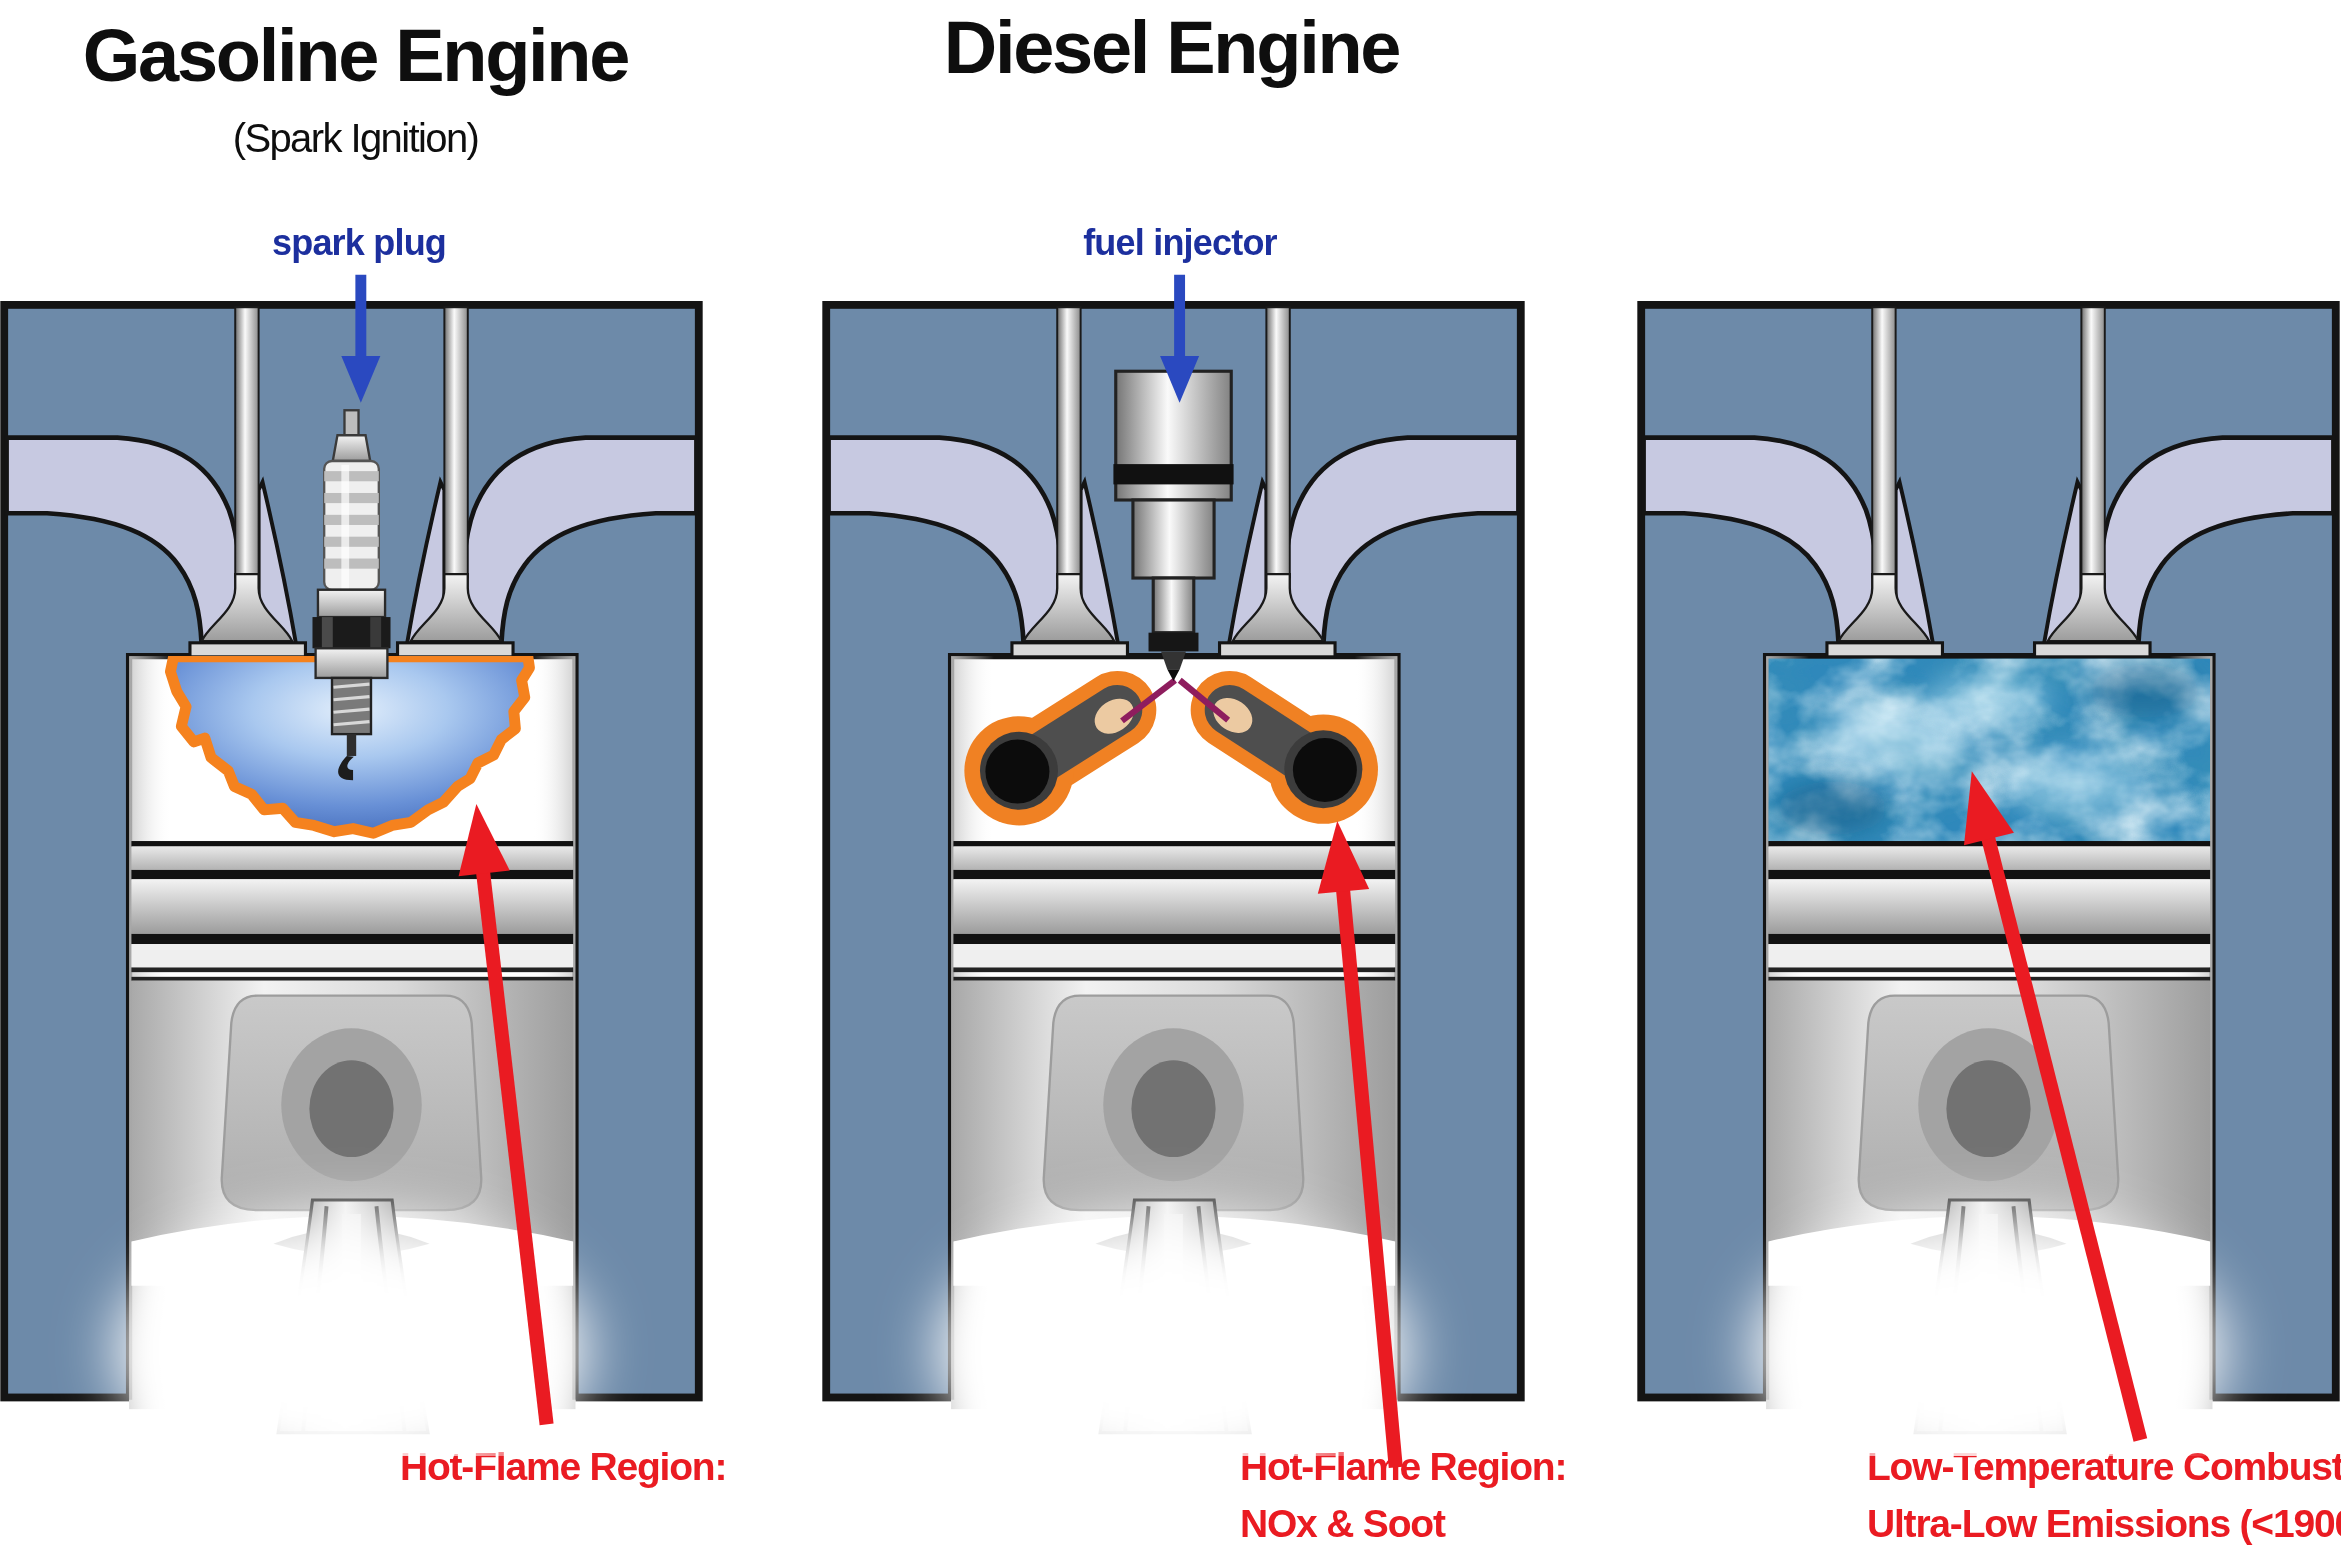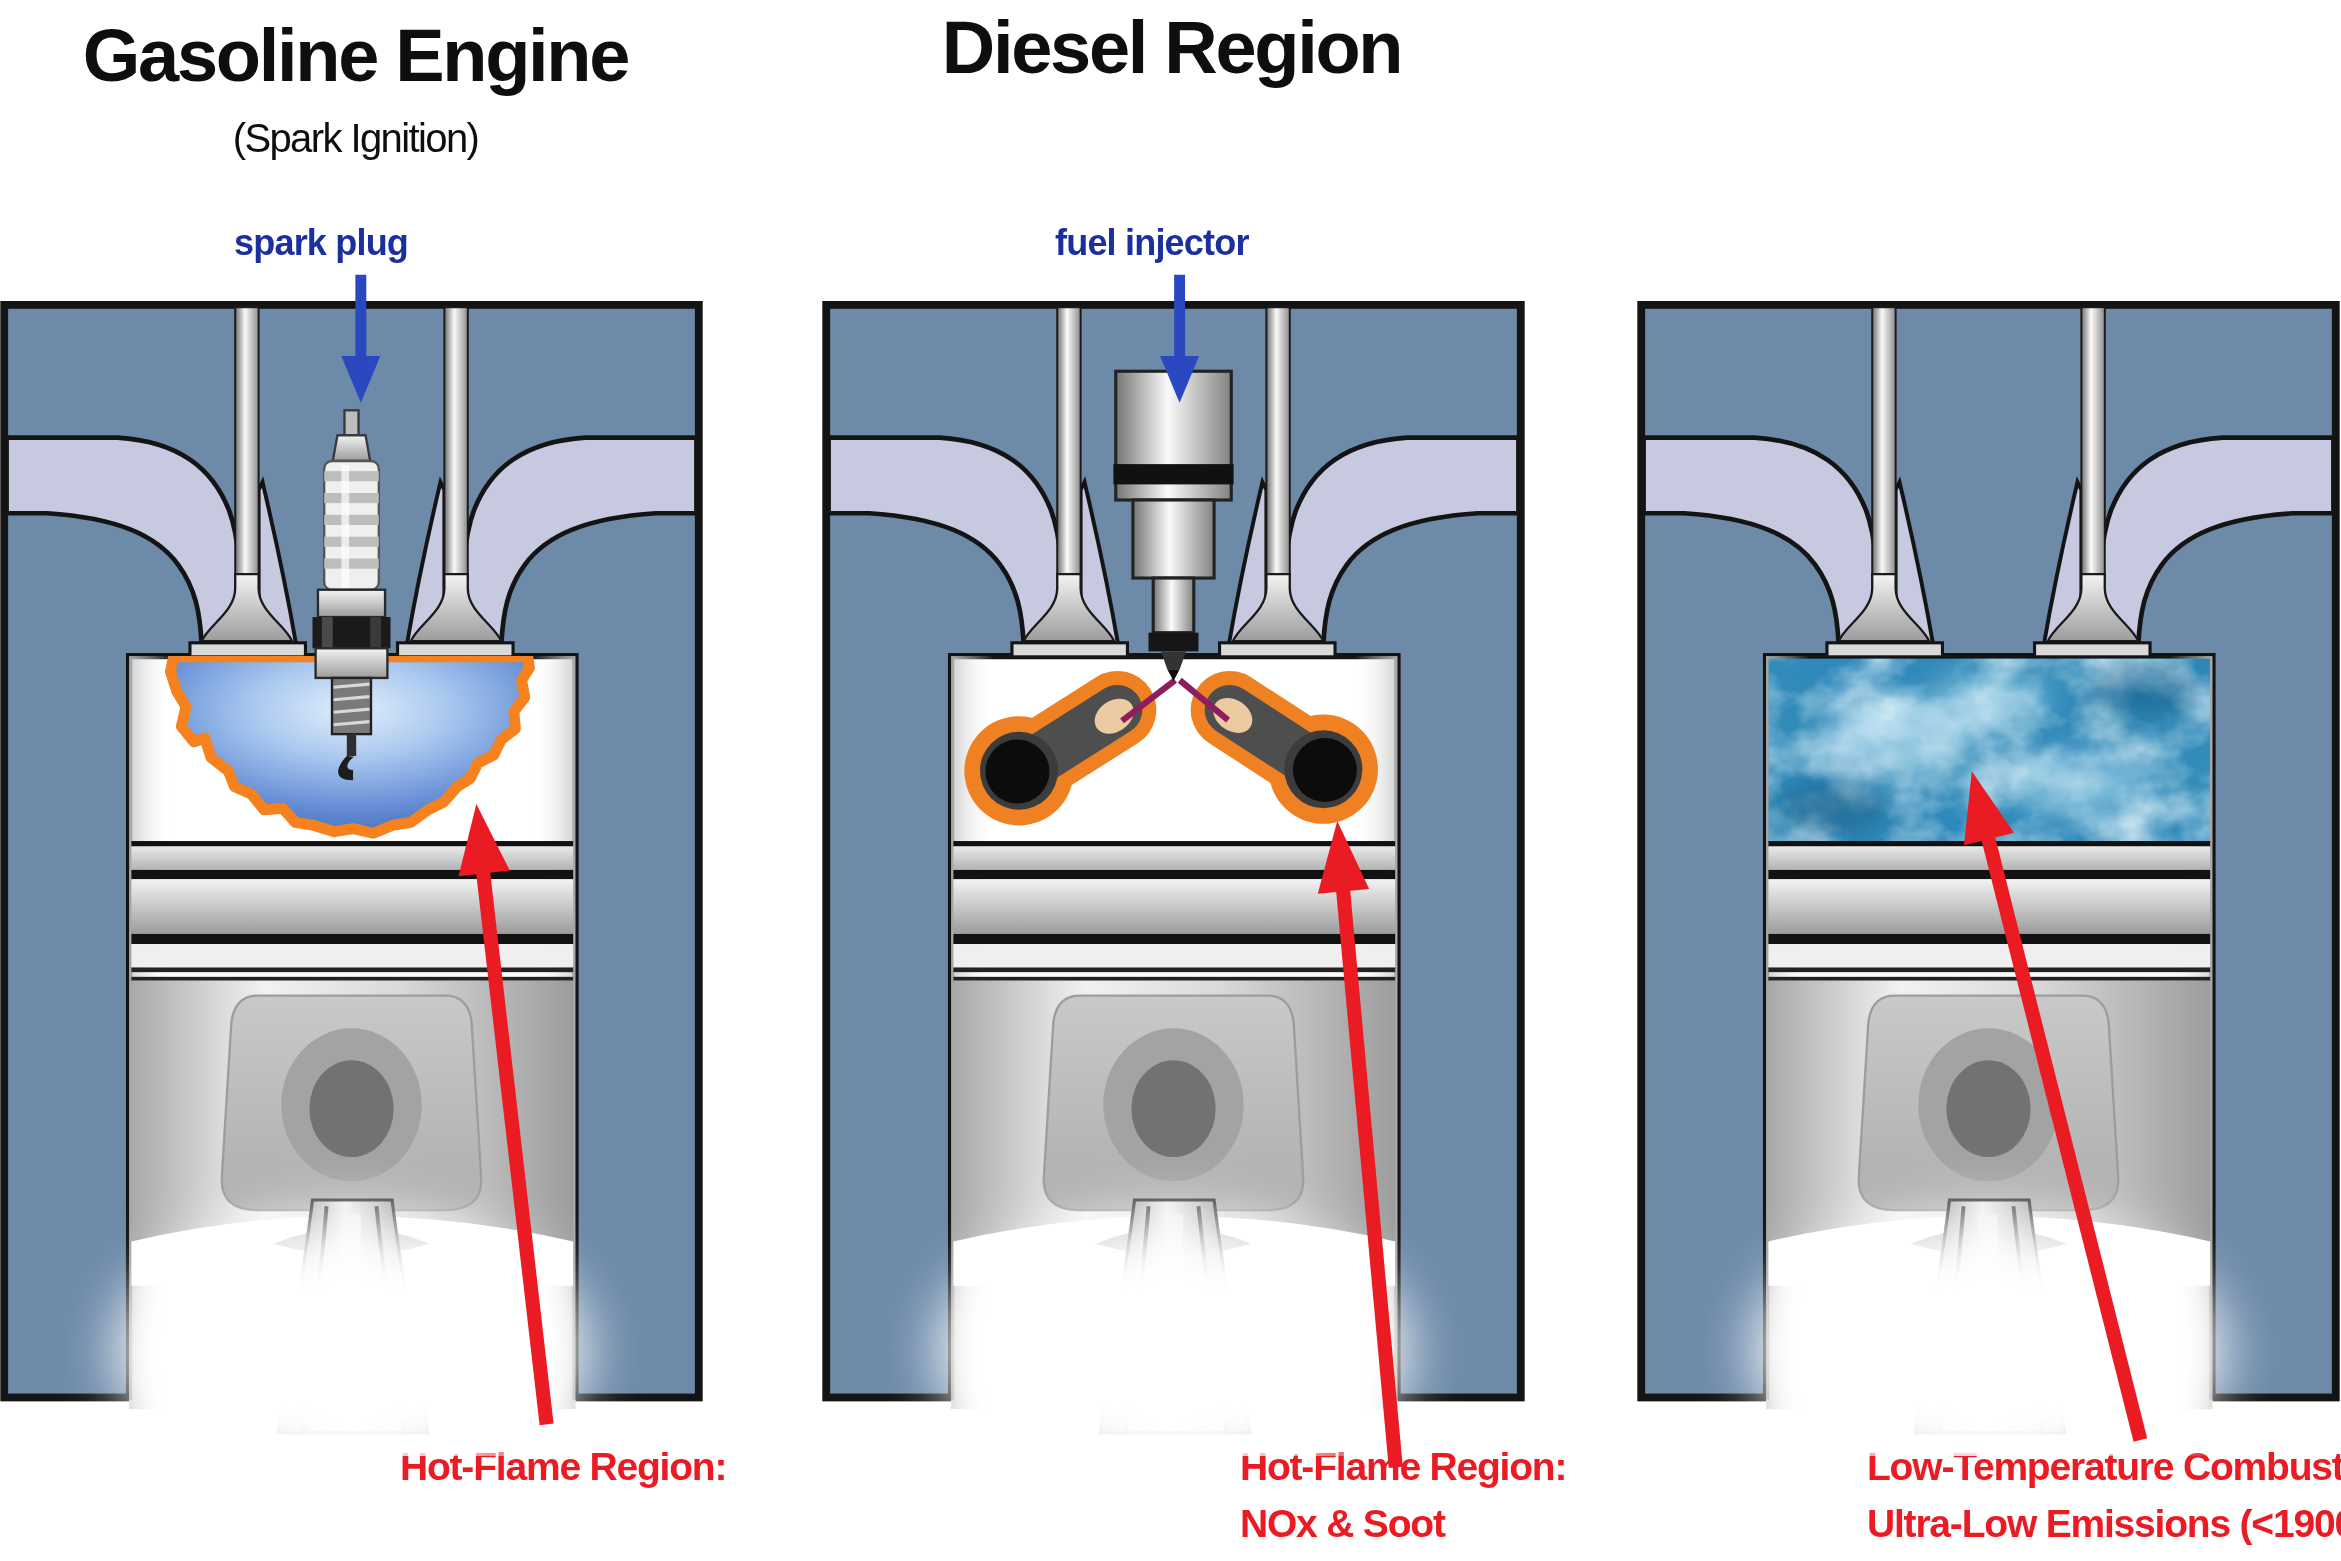--- a/index.html
+++ b/index.html
@@ -1,38 +1,38 @@
 <!DOCTYPE html>
 <html style="font-size:12.5px"><head>
 <meta charset="utf-8">
 <style>
   html,body{margin:0;padding:0;background:#ffffff;}
   #stage{position:relative;width:2342px;height:1561px;background:#ffffff;overflow:hidden;
          font-family:"Liberation Sans", sans-serif;}
   .title-block{position:absolute;top:0;text-align:center;color:#0e0e0e;}
   .title-block .eng-title{font-size:74px;font-weight:bold;letter-spacing:-2.3px;line-height:95px;white-space:nowrap;}
   .title-block .eng-subtitle{font-size:40px;font-weight:normal;letter-spacing:-1.6px;line-height:70px;white-space:pre-line;}
-  .component-label{position:absolute;top:222px;font-size:36px;font-weight:bold;
+  .component-label{position:absolute;top:222px;text-align:center;font-size:36px;font-weight:bold;
                    letter-spacing:-0.8px;color:#1c2f9e;white-space:nowrap;}
   .caption{position:absolute;top:1438px;font-size:39px;font-weight:bold;letter-spacing:-1.2px;
            color:#ea1b22;line-height:57px;white-space:nowrap;}
   svg.panel{position:absolute;top:301px;width:703px;height:1155px;}
   #overlay{position:absolute;left:0;top:0;width:2342px;height:1561px;pointer-events:none;}
 </style>
 </head>
 <body>
 
 <div id="stage">
 
   <div class="title-block" style="left:47px;width:617px;margin-top:8px;">
     <div class="eng-title">Gasoline Engine</div>
     <div class="eng-subtitle">(Spark Ignition)</div>
   </div>
   <div class="title-block" style="left:859px;width:625px;">
-    <div class="eng-title">Diesel Region</div>
+    <div class="eng-title">Diesel Engine</div>
   </div>
 
   <div class="component-label" style="left:234px;width:250px;">spark plug</div>
   <div class="component-label" style="left:1055px;width:250px;">fuel injector</div>
 
   <div class="caption" style="left:400px;">
     <div>Hot-Flame Region:</div>
   </div>
   <div class="caption" style="left:1240px;">
     <div>Hot-Flame Region:</div>

